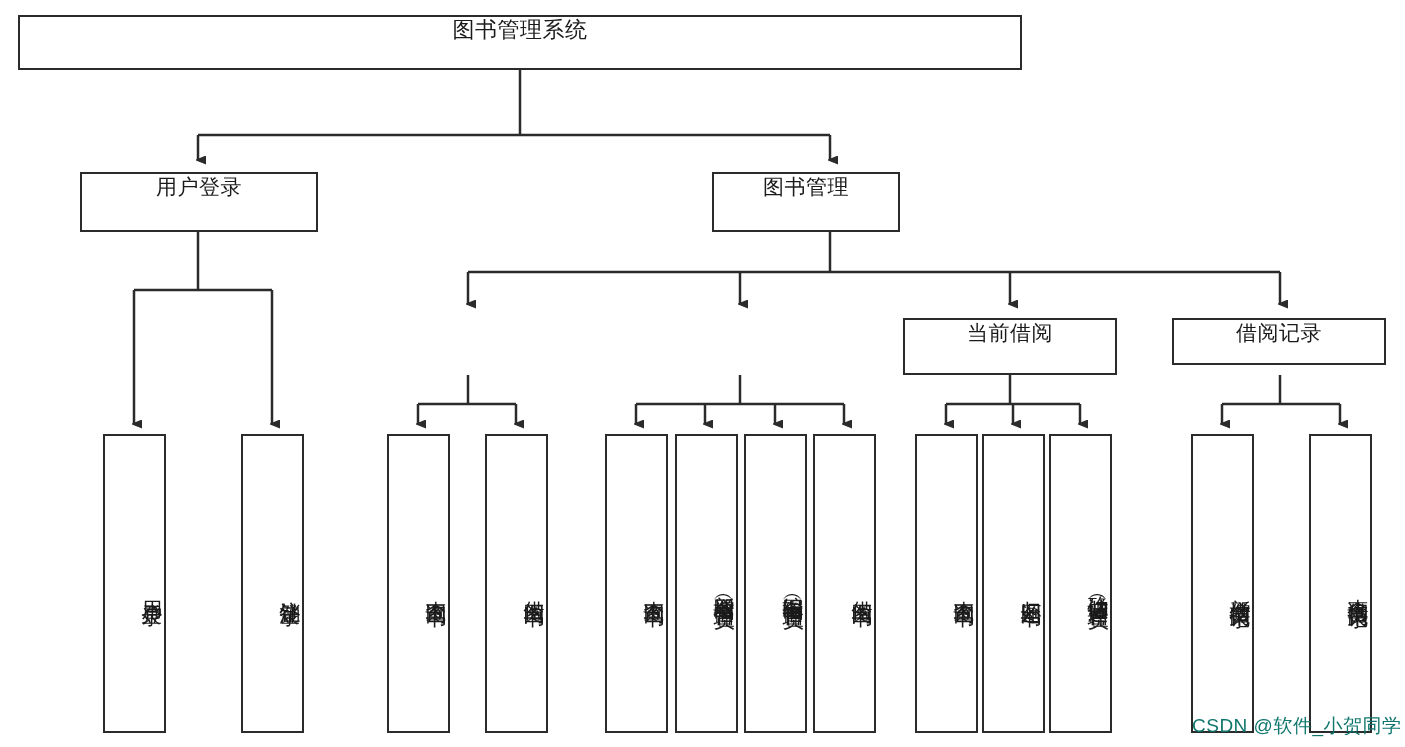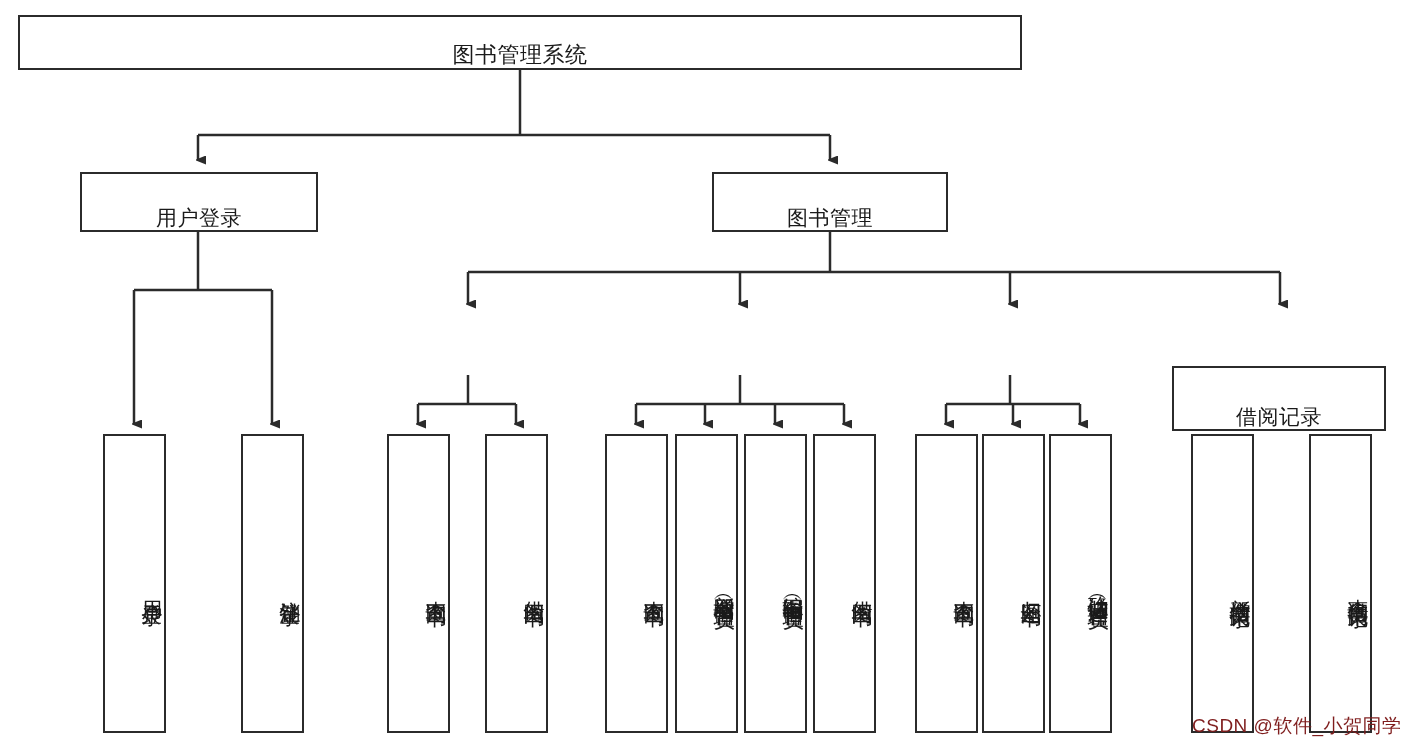--- a/index.html
+++ b/index.html
@@ -24,21 +24,21 @@
     width: 1405px;
     height: 747px;
     pointer-events: none;
   }
   .node {
     position: absolute;
     box-sizing: border-box;
     background: #ffffff;
     border: 2px solid #2b2b2b;
     display: flex;
-    align-items: flex-end;
+    align-items: flex-start;
     justify-content: center;
     color: #1a1a1a;
     letter-spacing: 0.5px;
   }
   .node.h {
     font-size: 21px;
     line-height: 1.2;
   }
   .node.root {
     font-size: 22px;
@@ -54,21 +54,21 @@
     letter-spacing: 2px;
   }
   .node.v span {
     writing-mode: vertical-rl;
     text-orientation: upright;
     display: block;
   }
   .watermark {
     position: absolute;
     font-size: 19px;
-    color: #7f1d1d;
+    color: #0f766e;
     white-space: nowrap;
     letter-spacing: 0.5px;
   }
 </style>
 </head>
 <body>
 
 <div id="canvas">
 
   <svg class="wires" viewBox="0 0 1405 747">
@@ -121,25 +121,28 @@
     </g>
   </svg>
 
   <div class="node h root" style="left:18px; top:15px; width:1004px; height:55px;">
     <span>图书管理系统</span>
   </div>
 
   <div class="node h" style="left:80px; top:172px; width:238px; height:60px;">
     <span>用户登录</span>
   </div>
-  <div class="node h" style="left:712px; top:172px; width:236px; height:60px;">
+  <div class="node h" style="left:712px; top:172px; width:188px; height:60px;">
     <span>图书管理</span>
   </div>
 
-  <div class="node h" style="left:1172px; top:318px; width:214px; height:65px;margin-top:48px;">
+  <div class="node h" style="left:903px; top:318px; width:214px; height:57px;">
+    <span>当前借阅</span>
+  </div>
+  <div class="node h" style="left:1172px; top:318px; width:214px; height:47px;">
     <span>借阅记录</span>
   </div>
 
   <div class="node v" style="left:103px; top:434px; width:63px; height:299px;">
     <span>用户登录</span>
   </div>
   <div class="node v" style="left:241px; top:434px; width:63px; height:299px;">
     <span>注销登录</span>
   </div>
 

